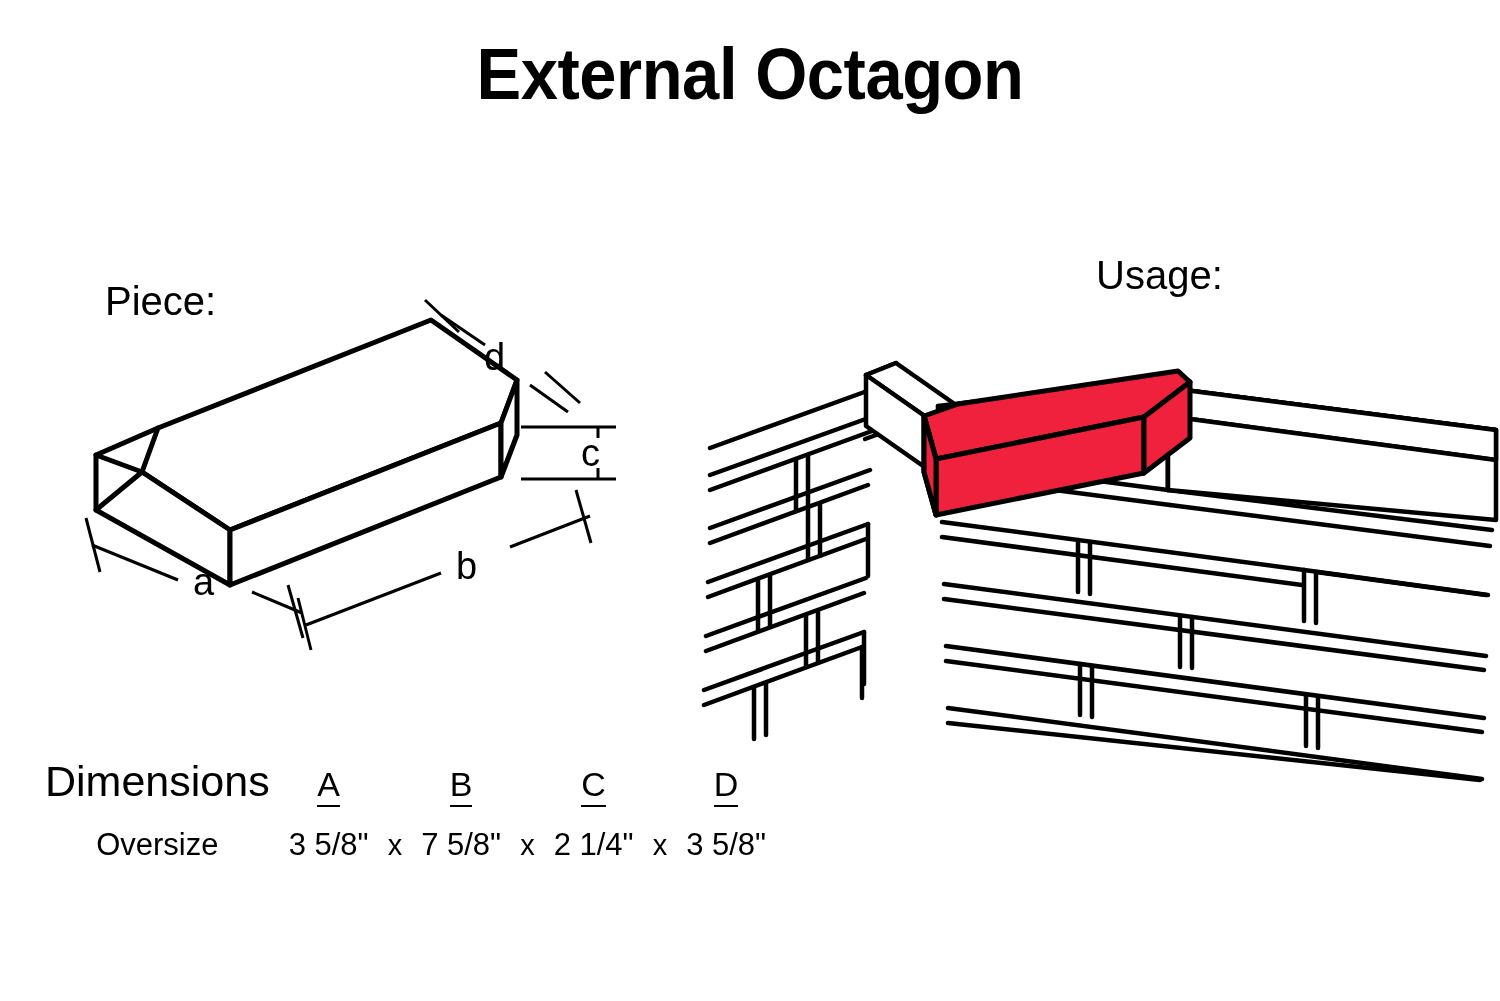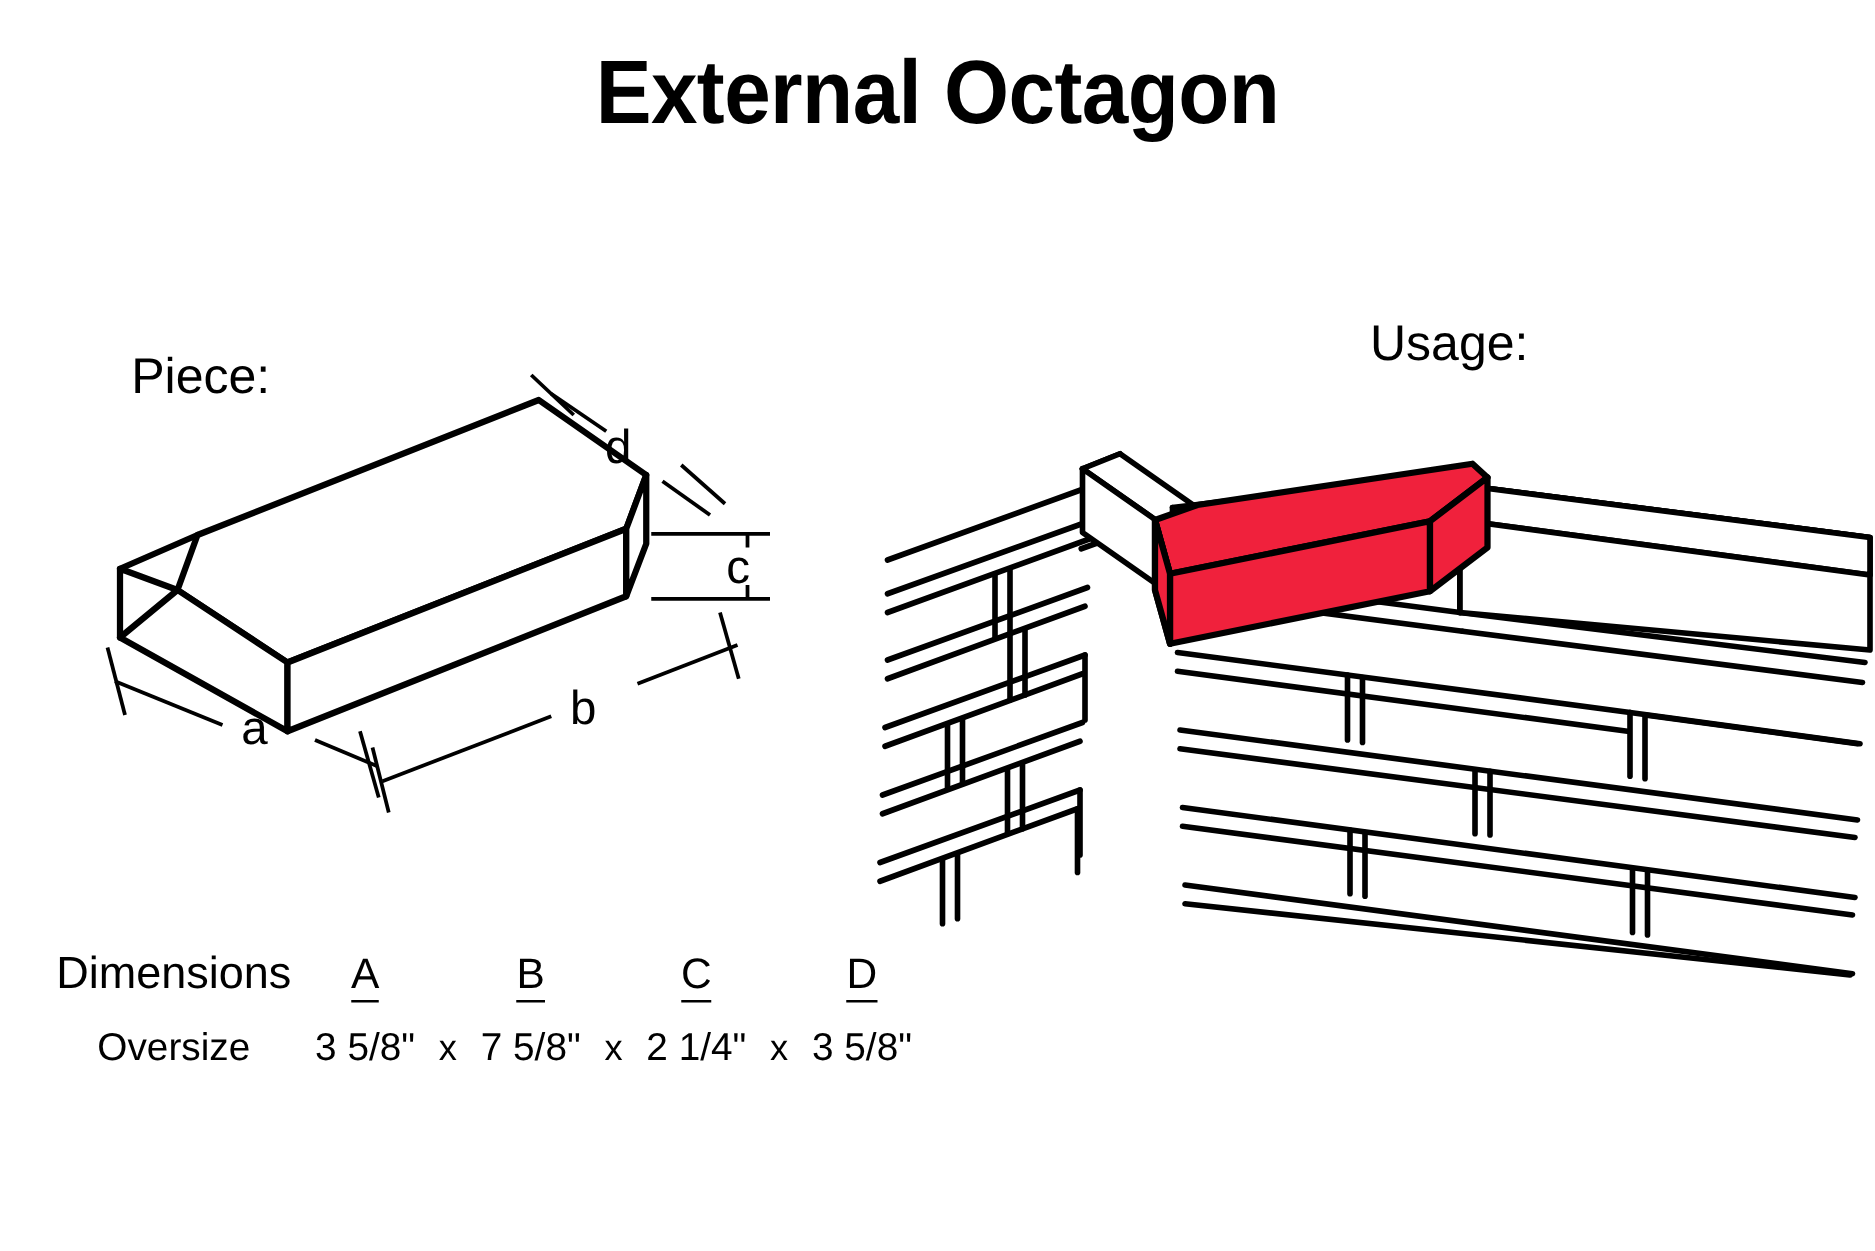--- a/index.html
+++ b/index.html
@@ -82,21 +82,21 @@
     padding: 0;
     font-weight: 400;
     vertical-align: baseline;
     text-align: center;
   }
   #dimensions-table thead th {
     padding-bottom: 26px;
   }
   .th-label {
     text-align: left;
-    font-size: 36px;
+    font-size: 43px;
     padding-right: 34px;
     margin-left: 16px;
   }
   .th-col {
     font-size: 34px;
   }
   .th-col span {
     border-bottom: 2px solid #000;
     padding-bottom: 2px;
   }

